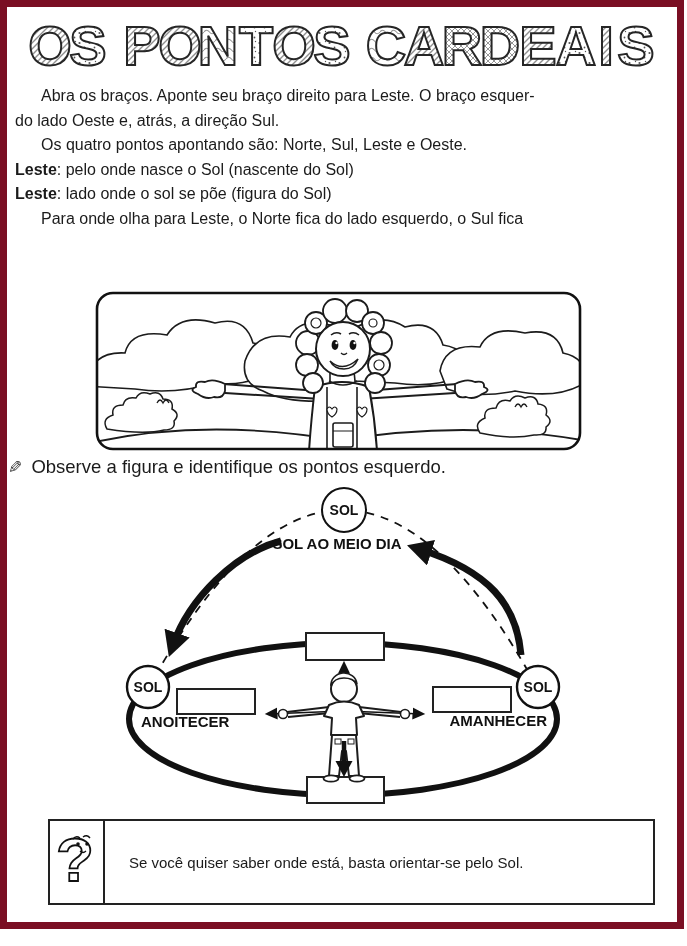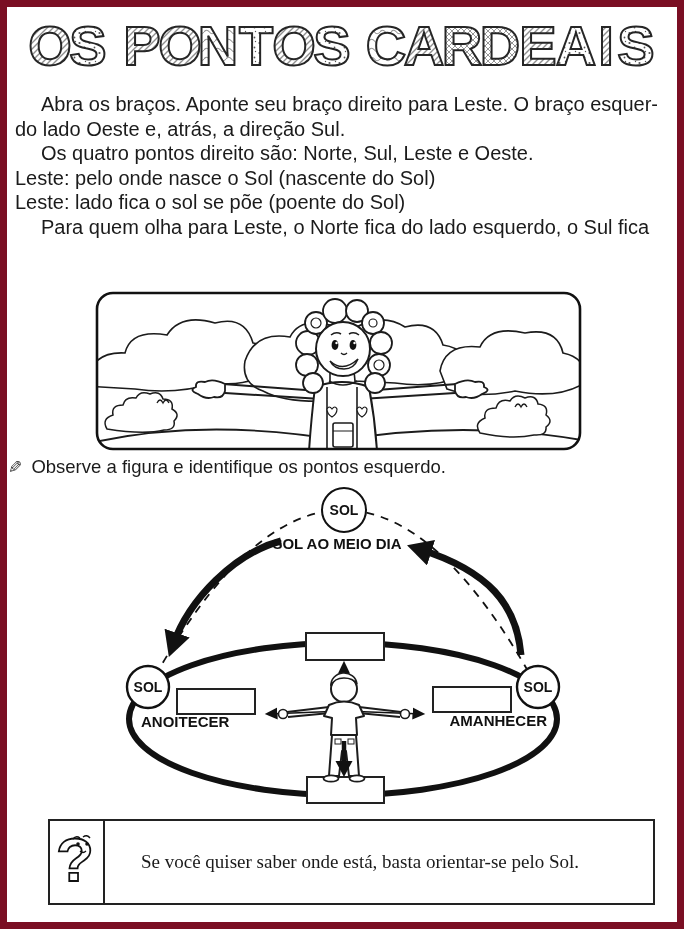--- a/index.html
+++ b/index.html
@@ -1,33 +1,33 @@
 <!DOCTYPE html>
 <html><head>
 <meta charset="utf-8">
 <style>
   html,body{margin:0;padding:0;background:#ffffff;}
   .page{position:relative;width:687px;height:946px;background:#fff;overflow:hidden;
         font-family:"Liberation Sans",sans-serif;color:#1b1b1b;}
   .frame{position:absolute;left:0;top:0;width:684px;height:929px;
          border:7px solid #7a0e23;box-sizing:border-box;}
   .title-svg{position:absolute;left:17px;top:10px;}
-  .intro{position:absolute;left:15px;top:92px;width:660px;font-size:20px;line-height:24.6px;}
+  .intro{position:absolute;left:15px;top:84px;width:660px;font-size:16px;line-height:24.6px;}
   .tline{white-space:nowrap;}
   .tline.ind{padding-left:26px;}
-  .tline b{font-weight:normal;}
+  .tline b{font-weight:bold;}
   .scene{position:absolute;left:95px;top:291px;}
   .instruction{position:absolute;left:8px;top:456px;width:520px;font-size:18.5px;}
   .pencil{display:inline-block;transform:scaleX(-1);font-size:17px;margin-right:4px;color:#333;}
   .diagram{position:absolute;left:85px;top:483px;}
   .tip-box{position:absolute;left:48px;top:819px;width:607px;height:86px;
            border:2px solid #222;box-sizing:border-box;display:flex;background:#fff;}
   .tip-icon-cell{width:55px;border-right:2px solid #222;box-sizing:border-box;
                  display:flex;align-items:center;justify-content:center;}
-  .tip-text-cell{flex:1;display:flex;align-items:center;padding-left:36px;font-size:19px;font-family:Liberation Serif, serif;}
+  .tip-text-cell{flex:1;display:flex;align-items:center;padding-left:24px;font-size:15px;}
   svg text.dlabel{font-family:"Liberation Sans",sans-serif;font-weight:bold;fill:#111;}
 </style>
 </head>
 <body>
 
 <div class="page">
   <div class="frame"></div>
 
   <svg class="title-svg" width="652" height="66" viewBox="0 0 652 66">
     <defs>
@@ -62,24 +62,24 @@
         <text x="521" y="55" text-anchor="middle" fill="url(#p-stripe)" stroke="#262626" stroke-width="2">E</text>
         <text x="559" y="55" text-anchor="middle" fill="url(#p-dots)" stroke="#262626" stroke-width="2">A</text>
         <text x="589" y="55" text-anchor="middle" fill="url(#p-stripe)" stroke="#262626" stroke-width="2">I</text>
         <text x="619" y="55" text-anchor="middle" fill="url(#p-dots)" stroke="#262626" stroke-width="2">S</text>
       </g>
   </svg>
 
   <div class="intro" id="intro">
       <div class="tline ind"><span>Abra os braços. Aponte seu braço direito para Leste. O braço esquer-</span></div>
       <div class="tline"><span>do lado Oeste e, atrás, a direção Sul.</span></div>
-      <div class="tline ind"><span>Os quatro pontos direito são: Norte, Sul, Leste e Oeste.</span></div>
+      <div class="tline ind"><span>Os quatro pontos apontando são: Norte, Sul, Leste e Oeste.</span></div>
       <div class="tline"><b>Leste</b><span>: pelo onde nasce o Sol (nascente do Sol)</span></div>
-      <div class="tline"><b>Leste</b><span>: lado fica o sol se põe (poente do Sol)</span></div>
-      <div class="tline ind"><span>Para quem olha para Leste, o Norte fica do lado esquerdo, o Sul fica</span></div>
+      <div class="tline"><b>Leste</b><span>: lado onde o sol se põe (figura do Sol)</span></div>
+      <div class="tline ind"><span>Para onde olha para Leste, o Norte fica do lado esquerdo, o Sul fica</span></div>
     </div>
 
   <svg class="scene" width="487" height="160" viewBox="0 0 487 160">
     <defs>
         <clipPath id="sceneClip">
           <rect x="2" y="2" width="483" height="156" rx="16"></rect>
         </clipPath>
       </defs>
     <g clip-path="url(#sceneClip)" stroke="#1c1c1c" fill="#fff">
 

